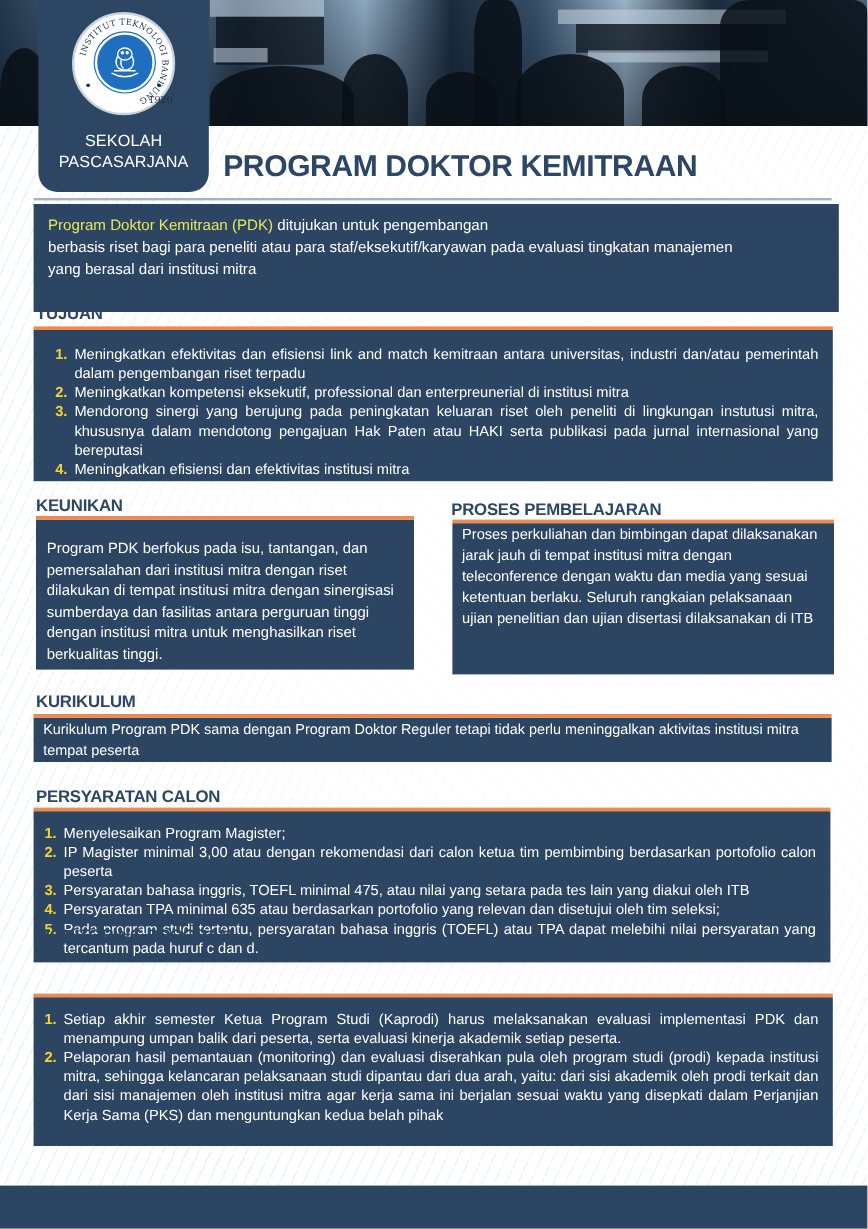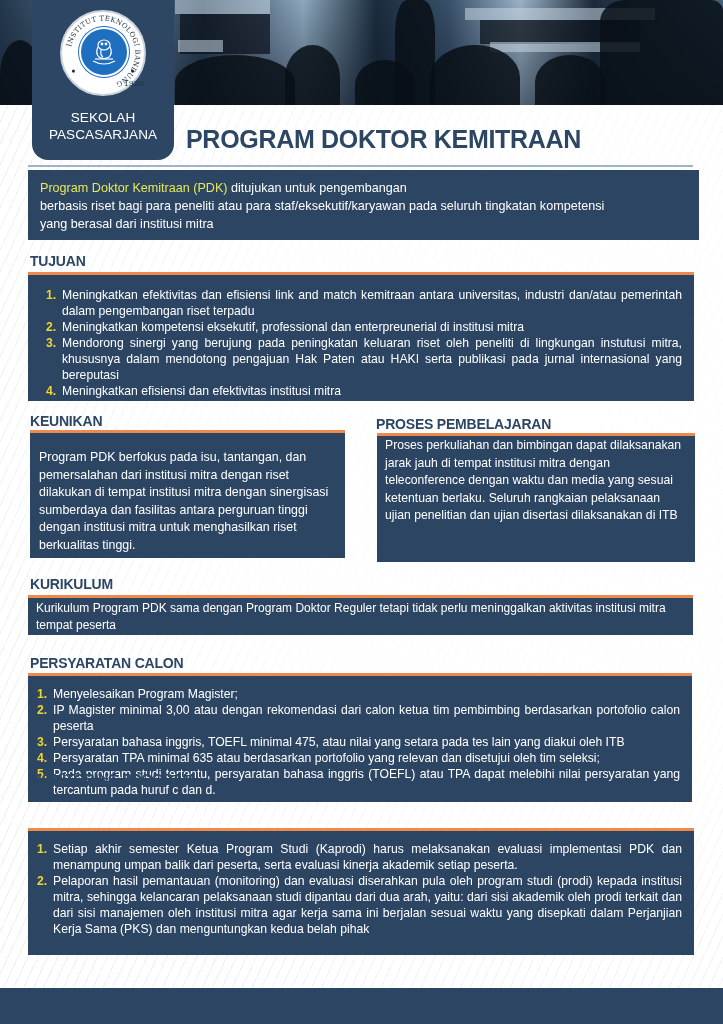--- a/index.html
+++ b/index.html
@@ -75,21 +75,21 @@
   
   .box {
     position: absolute; background: #2b4563; z-index: 2; color: #ffffff;
   }
   .section-heading {
     position: absolute; font-size: 14px; font-weight: bold; color: #2c4663; z-index: 2; letter-spacing: -0.2px;
   }
   .orange-rule {
     position: absolute; height: 3px; background: #ef8a4e; z-index: 3;
   }
-  .intro-box { left: 28px; top: 170px; width: 671px; height: 70px; padding: 9px 12px; font-size: 12.6px; line-height: 18px; }
+  .intro-box { left: 28px; top: 170px; width: 671px; height: 90px; padding: 9px 12px; font-size: 12.6px; line-height: 18px; }
   .intro-box .hl { color: #e6e85c; }
   ol.num-list { list-style: none; font-size: 12.2px; line-height: 16px; }
   ol.num-list li { position: relative; padding-left: 16px; text-align: justify; }
   ol.num-list li .num { position: absolute; left: 0; top: 0; color: #f2d431; font-weight: bold; }
   .para { font-size: 12.2px; line-height: 17.5px; }
 </style>
 </head>
 <body>
 
 <div class="bg-lines"></div>
@@ -143,21 +143,21 @@
     <div>SEKOLAH</div>
     <div>PASCASARJANA</div>
   </div>
 </div>
 
 <div class="page-title">PROGRAM DOKTOR KEMITRAAN</div>
 <div class="title-rule"></div>
 
 <div class="box intro-box">
   <div><span class="hl">Program Doktor Kemitraan (PDK)</span><span> ditujukan untuk pengembangan</span></div>
-  <div>berbasis riset bagi para peneliti atau para staf/eksekutif/karyawan pada seluruh tingkatan kompetensi</div>
+  <div>berbasis riset bagi para peneliti atau para staf/eksekutif/karyawan pada evaluasi tingkatan manajemen</div>
   <div>yang berasal dari institusi mitra</div>
 </div>
 
 <div class="section-heading" style="left:30px;top:253px;">TUJUAN</div>
 <div class="orange-rule" style="left:28px;top:272px;width:666px;"></div>
 <div class="box" style="left:28px;top:275px;width:666px;height:126px;padding:12px 12px 0 18px;">
   <ol class="num-list">
     <li><span class="num">1.</span><span>Meningkatkan efektivitas dan efisiensi link and match kemitraan antara universitas, industri dan/atau pemerintah dalam pengembangan riset terpadu</span></li>
     <li><span class="num">2.</span><span>Meningkatkan kompetensi eksekutif, professional dan enterpreunerial di institusi mitra</span></li>
     <li><span class="num">3.</span><span>Mendorong sinergi yang berujung pada peningkatan keluaran riset oleh peneliti di lingkungan instutusi mitra, khususnya dalam mendotong pengajuan Hak Paten atau HAKI serta publikasi pada jurnal internasional yang bereputasi</span></li>

